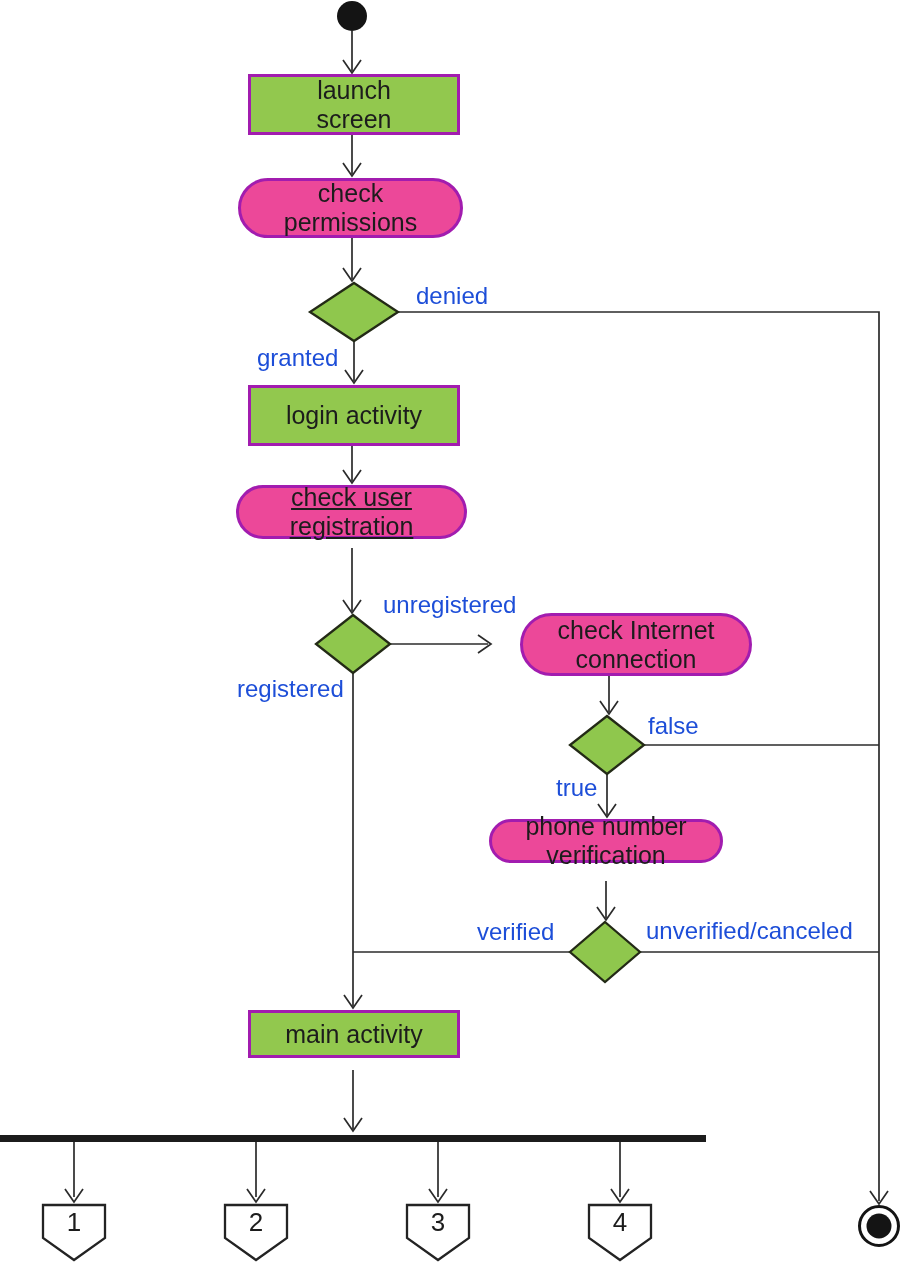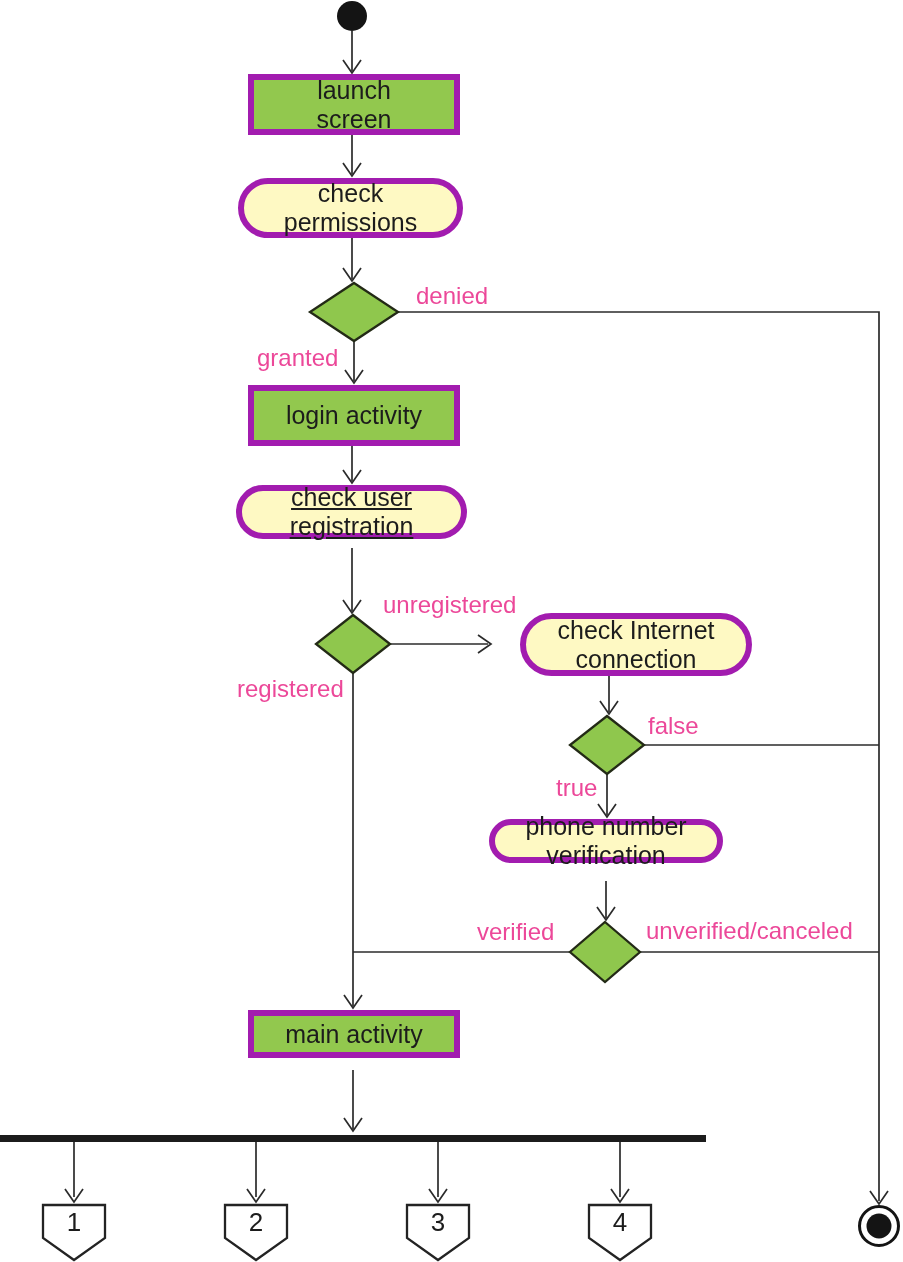--- a/index.html
+++ b/index.html
@@ -12,29 +12,29 @@
   }
   #wires{position:absolute;left:0;top:0;}
   .node{
     position:absolute;
     display:flex;flex-direction:column;
     align-items:center;justify-content:center;
     text-align:center;
     font-size:25px;line-height:29px;
     color:#1c1c1c;
     box-sizing:border-box;
-    border:6px solid #a21caf;
+    border:3px solid #a21caf;
   }
   .node span{display:block;white-space:nowrap;}
   .action{background:#92C84E;}
-  .process{background:#fef9c3;border-radius:32px;text-align:right;}
+  .process{background:#ec4899;border-radius:32px;text-align:right;}
   .edge-label{
     position:absolute;
     font-size:24px;line-height:26px;
-    color:#ec4899;
+    color:#1d4ed8;
     white-space:nowrap;
   }
   .fork-num{
     position:absolute;
     width:62px;
     text-align:center;
     font-size:26px;line-height:28px;
     color:#1c1c1c;
   }
 </style>

